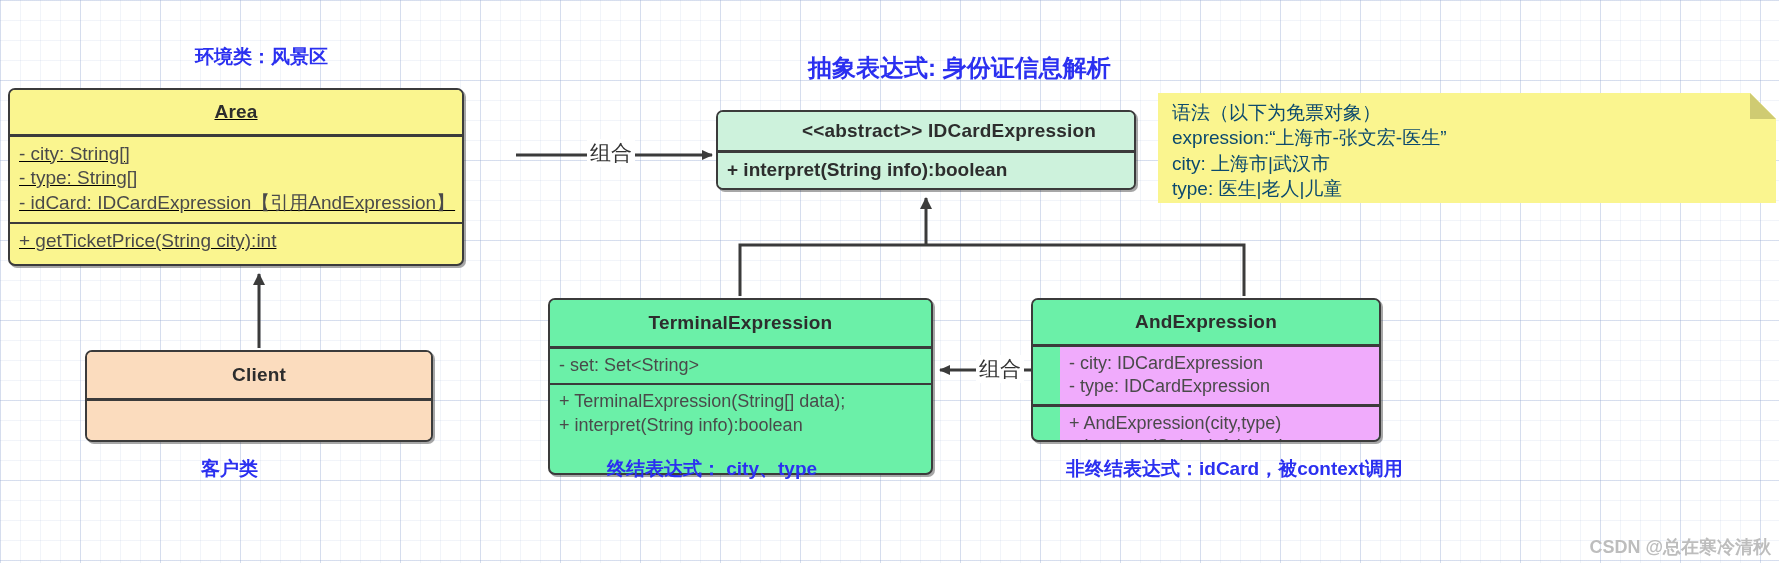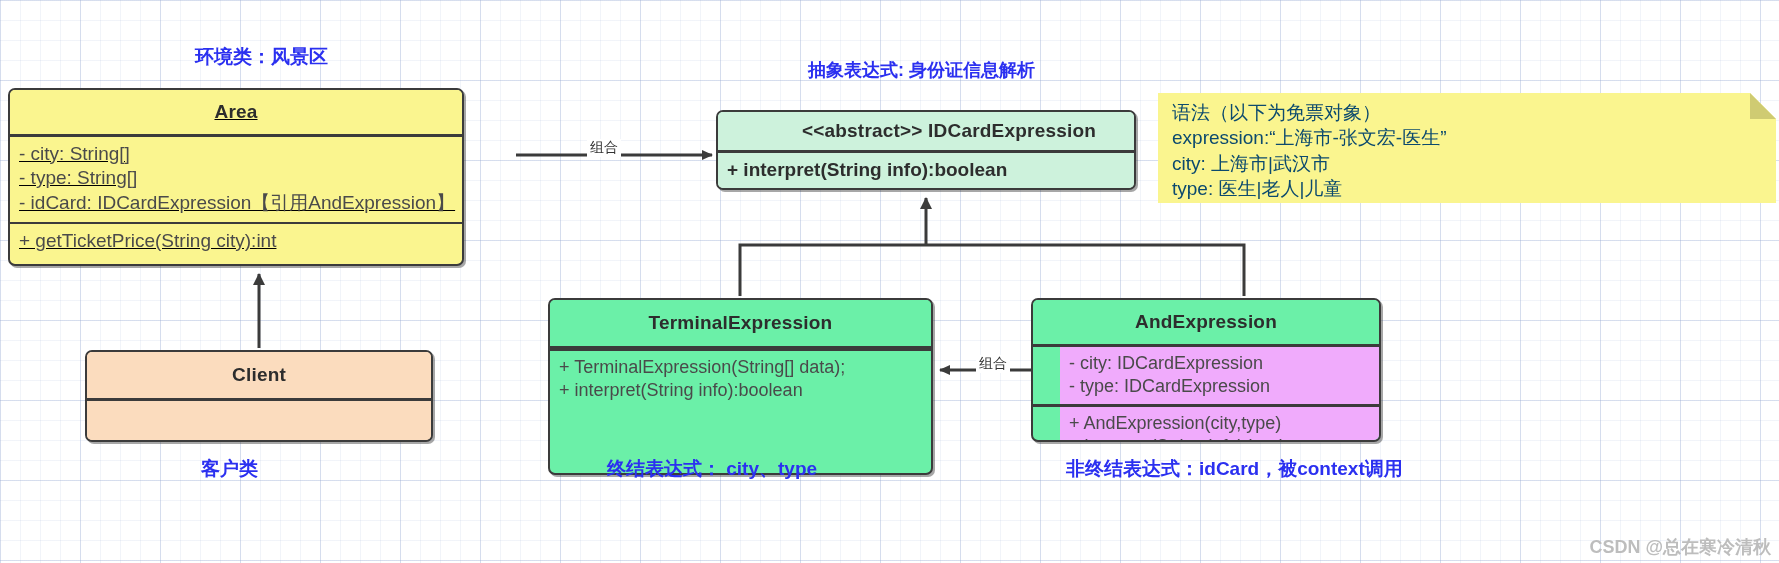--- a/index.html
+++ b/index.html
@@ -87,29 +87,29 @@
     position:absolute;left:1750px;top:93px;width:26px;height:26px;
     background:#cfcb72;
     clip-path:polygon(0 0, 100% 100%, 0 100%);
   }
 
   
   .cap{
     position:absolute;color:#2b30f0;font-weight:bold;white-space:nowrap;
   }
   #cap-area{left:195px;top:44px;font-size:19px;}
-  #cap-abs{left:808px;top:58px;font-size:18px;}
+  #cap-abs{left:808px;top:52px;font-size:24px;}
   #cap-client{left:201px;top:456px;font-size:19px;}
   #cap-terminal{left:607px;top:456px;font-size:19px;}
   #cap-and{left:1066px;top:456px;font-size:19px;}
 
   
   .elabel{
     position:absolute;background:#ffffff;padding:0 3px;
-    font-size:14px;color:#333;white-space:nowrap;
+    font-size:21px;color:#333;white-space:nowrap;
   }
   #lab-comp1{left:587px;top:139px;}
   #lab-comp2{left:976px;top:355px;}
 
   #watermark{
     position:absolute;right:8px;bottom:4px;
     font-size:18px;color:#bdbdbd;white-space:nowrap;font-weight:bold;
   }
 </style>
 </head>
@@ -165,20 +165,23 @@
     <div class="title">&lt;&lt;abstract&gt;&gt; IDCardExpression</div>
     <div class="sep"></div>
     <div class="sect">
       <div class="row">+ interpret(String info):boolean</div>
     </div>
   </div>
 
   <div class="cls" id="terminal">
     <div class="title">TerminalExpression</div>
     <div class="sep"></div>
+    <div class="sect">
+      <div class="row">- set: Set&lt;String&gt;</div>
+    </div>
     <div class="sep"></div>
     <div class="sect">
       <div class="row">+ TerminalExpression(String[] data);</div>
       <div class="row">+ interpret(String info):boolean</div>
     </div>
   </div>
 
   <div class="cls" id="andexp">
     <div class="title">AndExpression</div>
     <div class="sep"></div>

